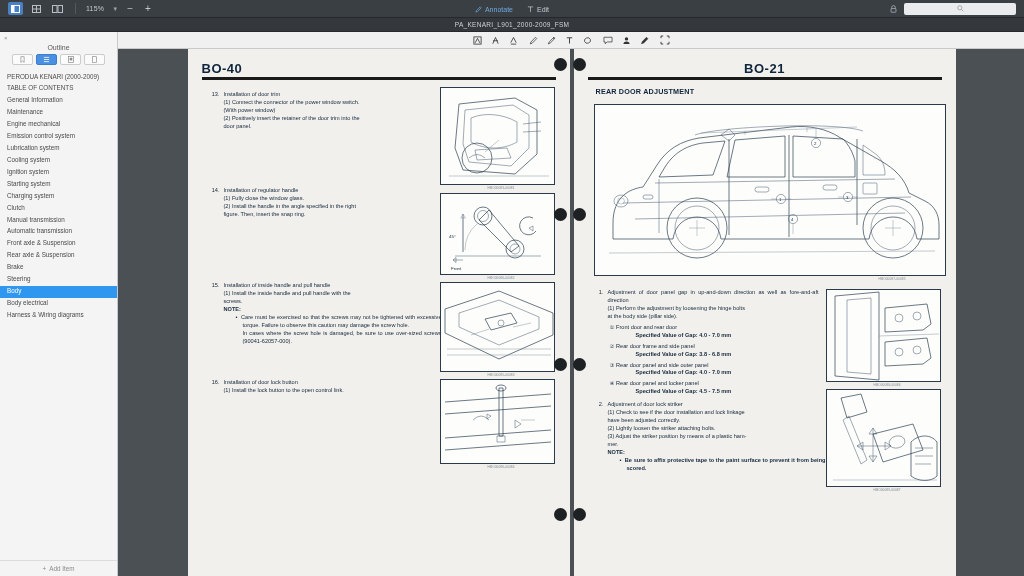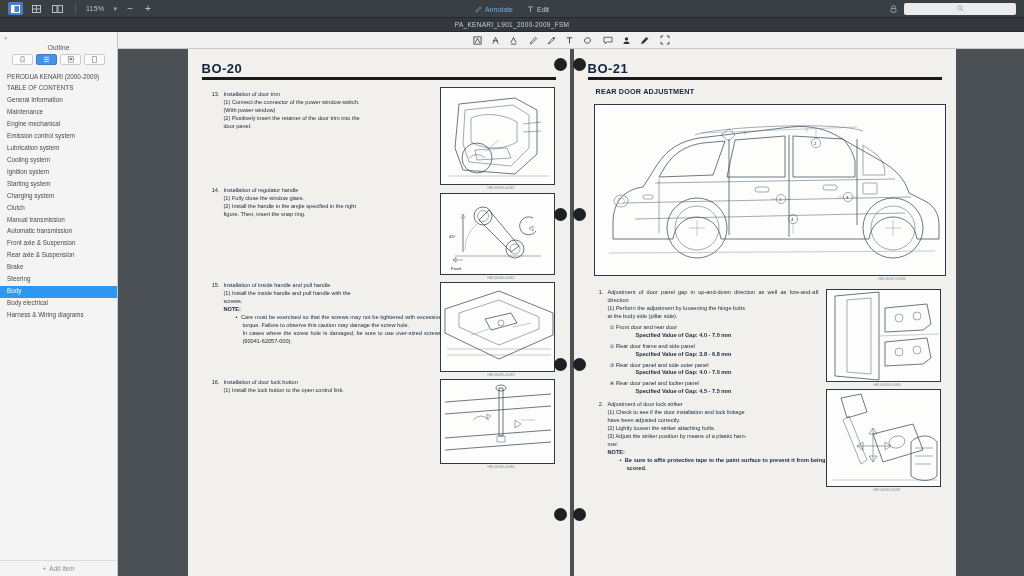--- a/index.html
+++ b/index.html
@@ -89,21 +89,21 @@
   .spread { flex: 1; display: flex; justify-content: center; gap: 4px; padding: 0; min-height: 0; }
   .page {
     background: #f1f0ec; position: relative; width: 382px; height: 100%;
     font-family: "Liberation Sans", sans-serif; color: #1d2b3a;
   }
   .page.left { margin-left: 1px; }
   .pg-head { position: absolute; top: 12px; left: 14px; right: 14px; }
   .pg-num { font-size: 13px; font-weight: bold; letter-spacing: .5px; color: #10243b; }
   .pg-rule { height: 2.5px; background: #1a1a1a; margin-top: 1px; }
   .page.left .pg-num { text-align: left; }
-  .page.right .pg-num { text-align: left; }
+  .page.right .pg-num { text-align: center; }
 
   .binding {
     position: absolute; top: 0; bottom: 0; width: 22px; left: 50%; transform: translateX(-50%);
     pointer-events: none;
   }
   .hole {
     position: absolute; width: 13px; height: 13px; border-radius: 50%; background: #1e2124;
   }
 
   
@@ -328,21 +328,21 @@
           <svg width="10" height="10" viewBox="0 0 10 10">
               <path d="M1 3.2V1h2.2M6.8 1H9v2.2M9 6.8V9H6.8M3.2 9H1V6.8" fill="none" stroke="#333" stroke-width=".9"></path>
             </svg>
         </span>
       </div>
 
       <div class="spread">
 
         <div class="page left">
           <div class="pg-head">
-            <div class="pg-num">BO-20</div>
+            <div class="pg-num">BO-40</div>
             <div class="pg-rule"></div>
           </div>
 
           <div class="txt" style="top:42px;left:22px;width:225px">
             <div class="itemrow">
                 <span class="n">13.</span>
               <span>Installation of door trim</span>
               </div>
             <div style="padding-left:14px">
                 <div class="sub">(1) Connect the connector of the power window switch.</div>

